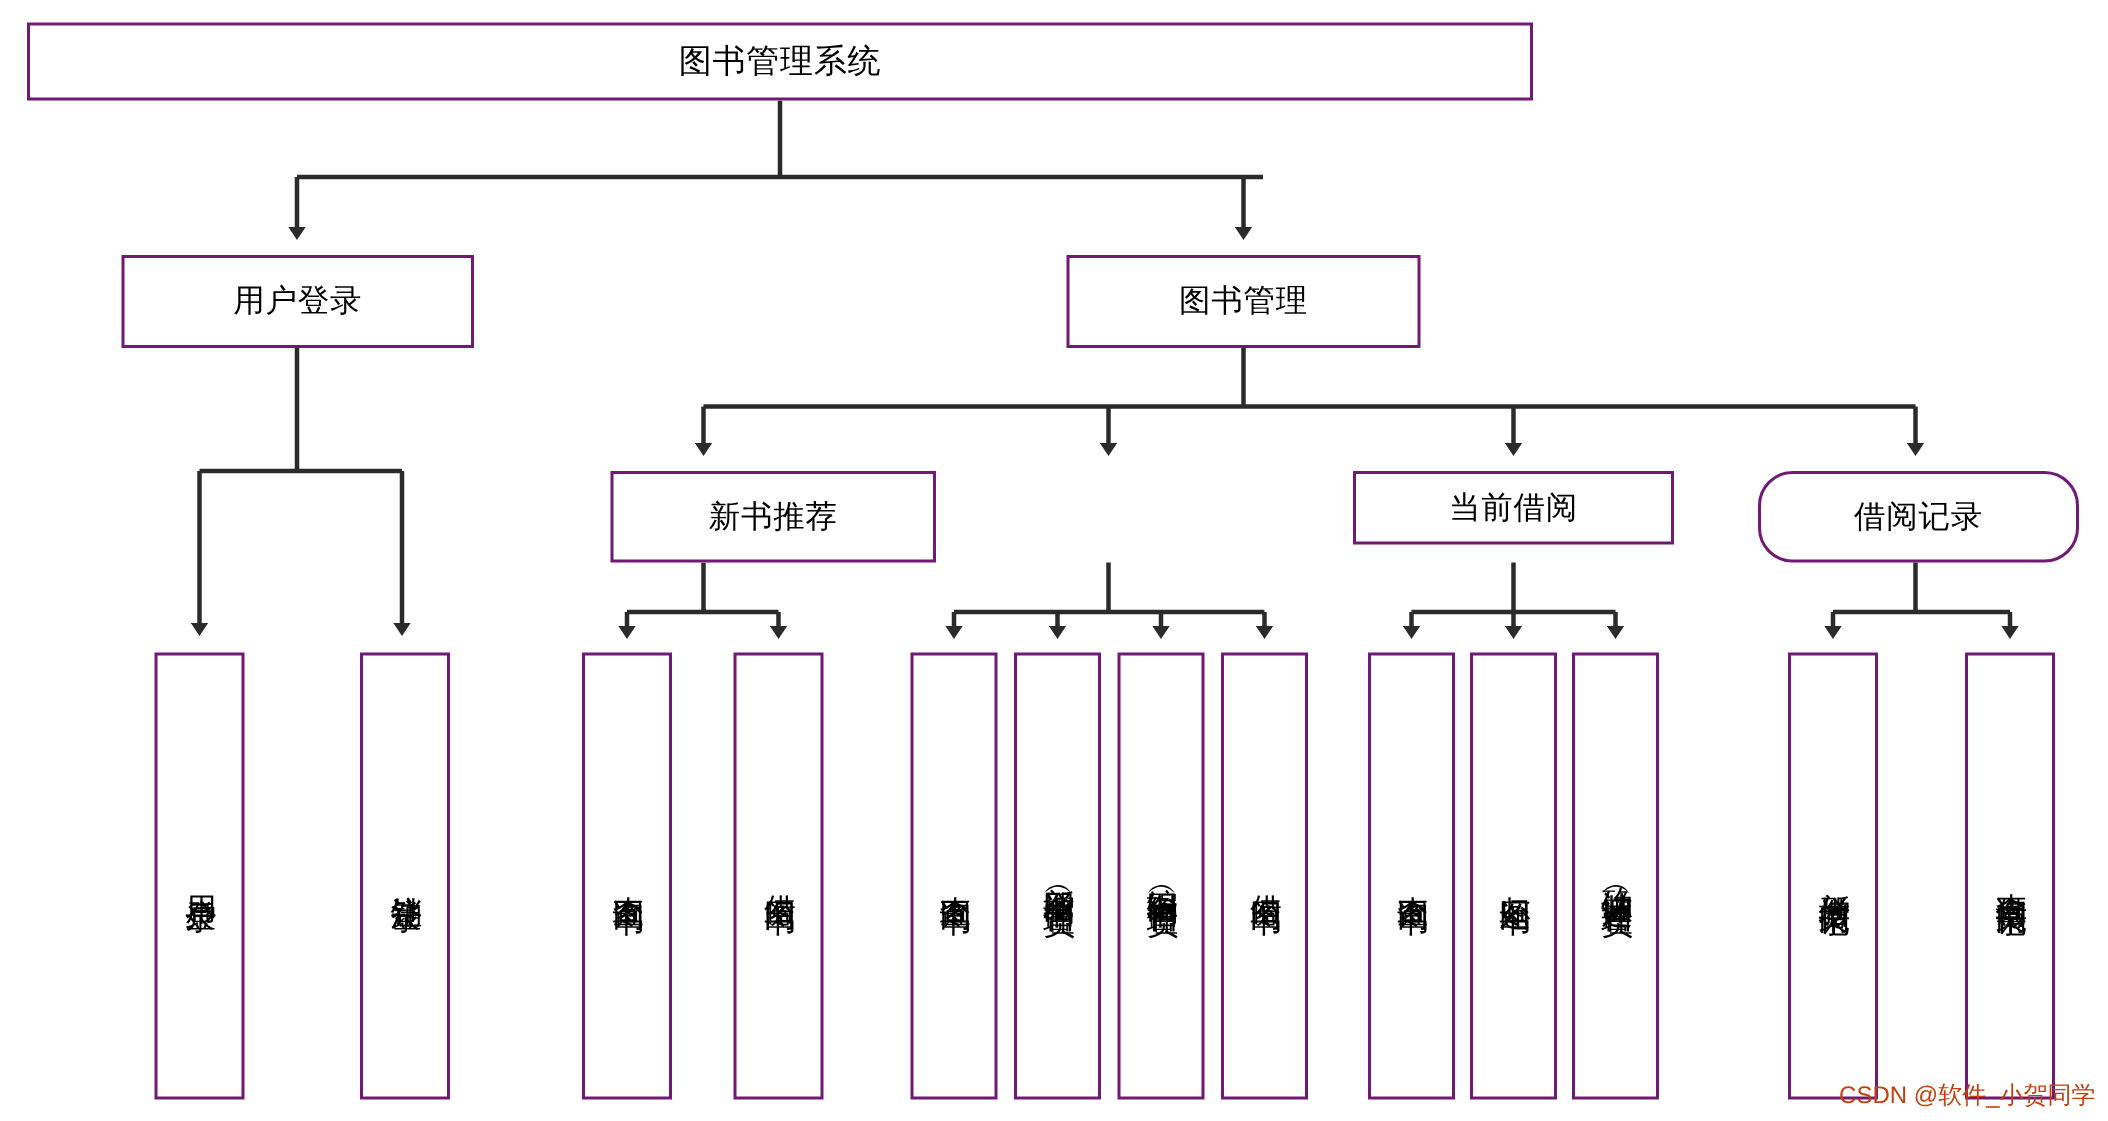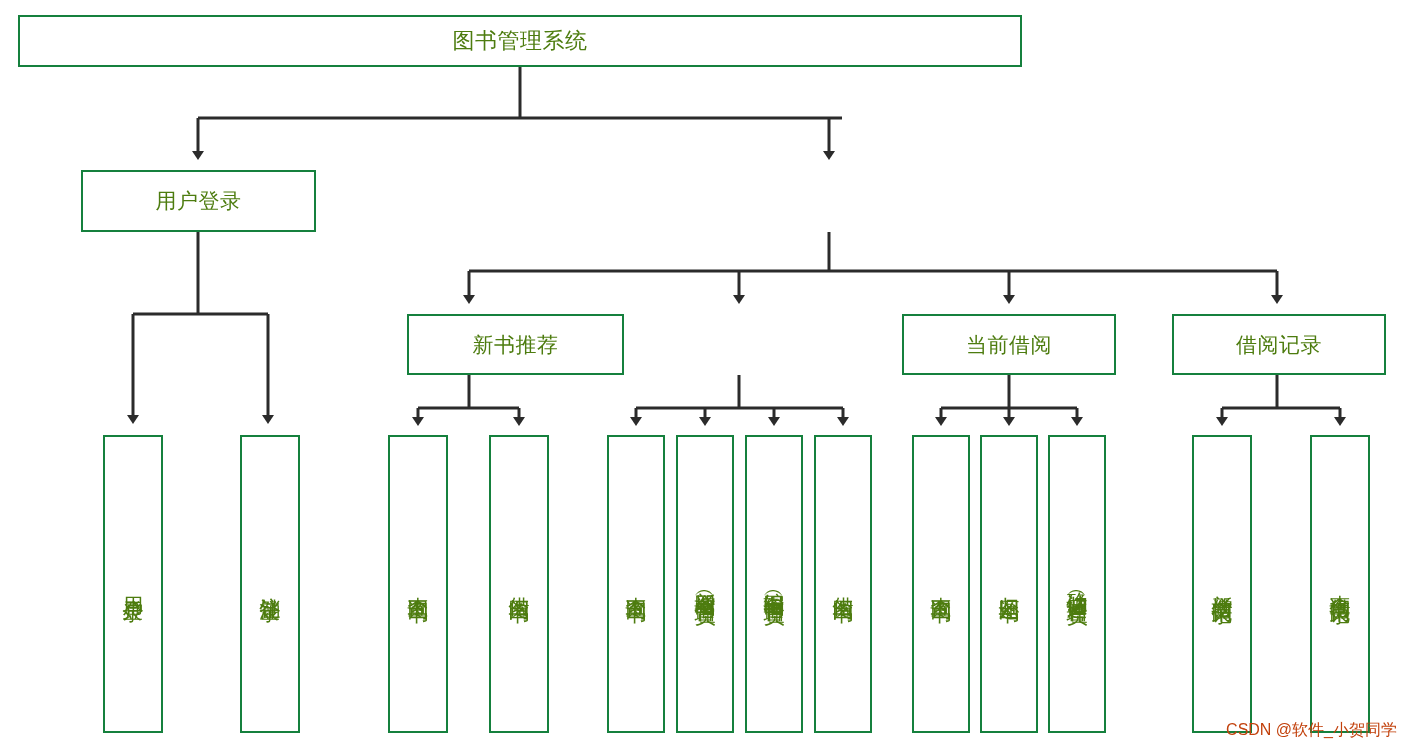--- a/index.html
+++ b/index.html
@@ -23,25 +23,25 @@
     left: 0;
     top: 0;
     width: 1405px;
     height: 747px;
     pointer-events: none;
   }
   .node {
     position: absolute;
     box-sizing: border-box;
     background: #ffffff;
-    border: 2px solid #15803d;
+    border: 2px solid #701a75;
     display: flex;
     align-items: center;
     justify-content: center;
-    color: #4d7c0f;
+    color: #000000;
   }
   .node .label {
     display: block;
     text-align: center;
     line-height: 1.22;
     white-space: pre;
   }
   
   .node.horiz .label {
     font-size: 21px;
@@ -129,28 +129,31 @@
     </g>
   </svg>
 
   <div class="node horiz root" style="left:18px; top:15px; width:1004px; height:52px;">
     <span class="label">图书管理系统</span>
   </div>
 
   <div class="node horiz" style="left:81px; top:170px; width:235px; height:62px;">
     <span class="label">用户登录</span>
   </div>
+  <div class="node horiz" style="left:711px; top:170px; width:236px; height:62px;">
+    <span class="label">图书管理</span>
+  </div>
 
   <div class="node horiz" style="left:361px; top:314px; width:217px; height:61px;margin-left:46px;">
     <span class="label">新书推荐</span>
   </div>
-  <div class="node horiz" style="left:902px; top:314px; width:214px; height:61px;">
+  <div class="node horiz" style="left:902px; top:314px; width:214px; height:49px;">
     <span class="label">当前借阅</span>
   </div>
-  <div class="node horiz" style="left:1172px; top:314px; width:214px; height:61px;">
+  <div class="node horiz" style="left:1172px; top:314px; width:214px; height:61px;border-radius:23px;">
     <span class="label">借阅记录</span>
   </div>
 
   <div class="node vert" style="left:103px; top:435px; width:60px; height:298px;">
     <span class="label">用户登录</span>
   </div>
   <div class="node vert" style="left:240px; top:435px; width:60px; height:298px;">
     <span class="label">注销登录</span>
   </div>
 

